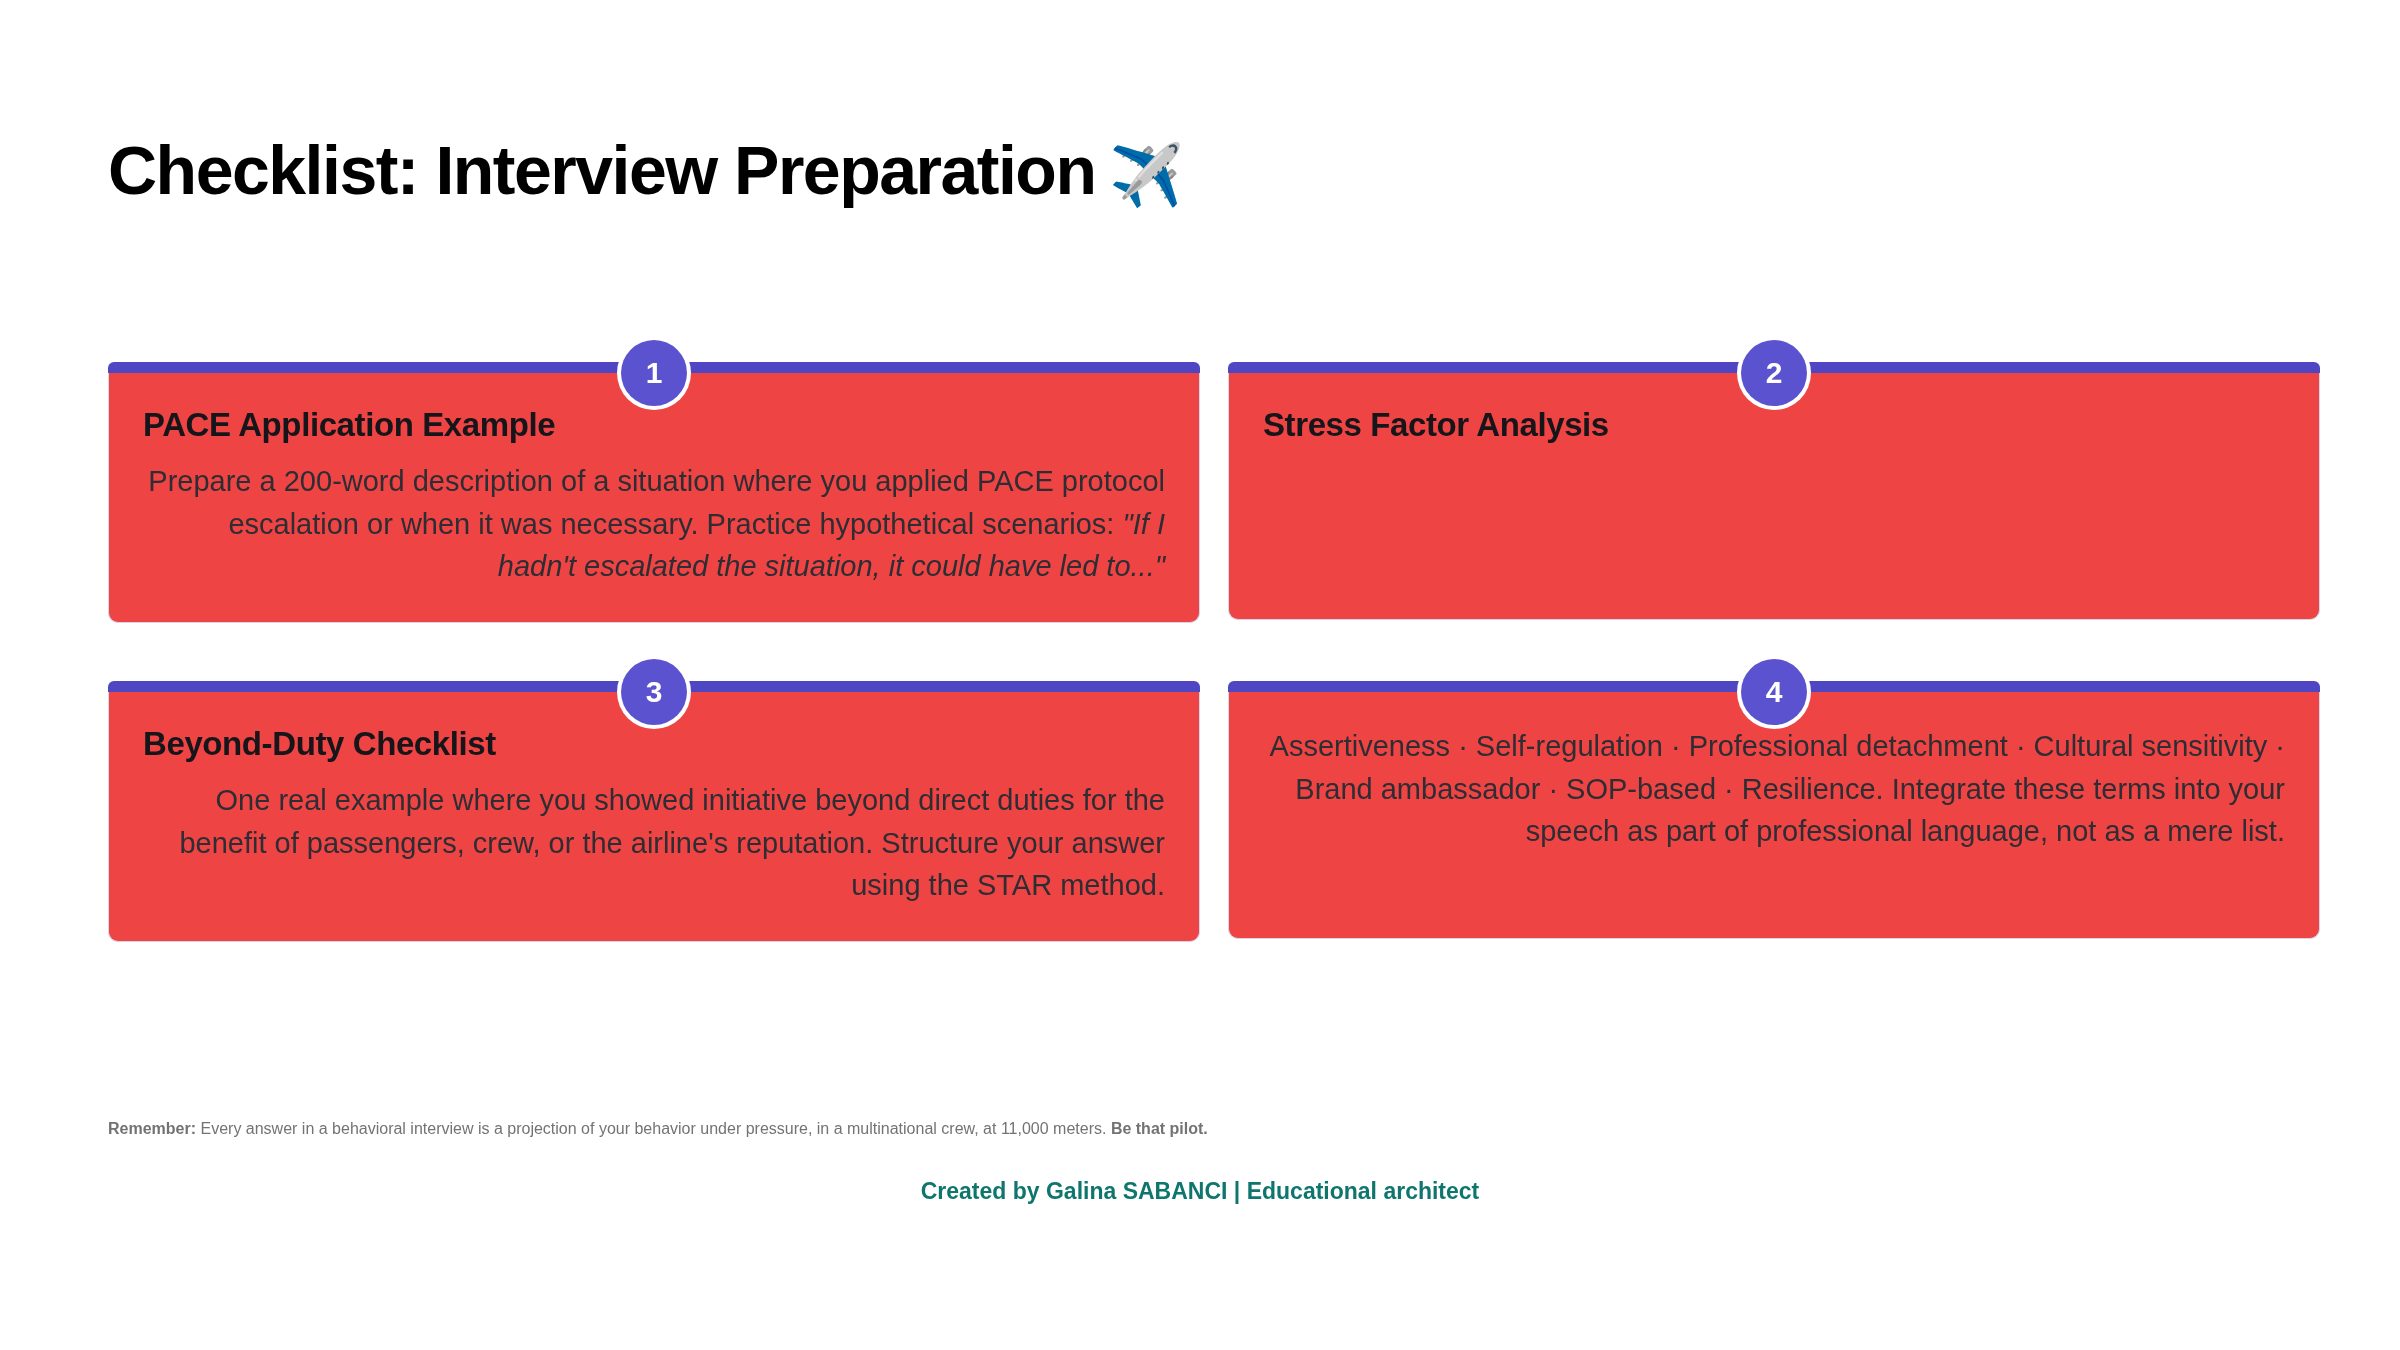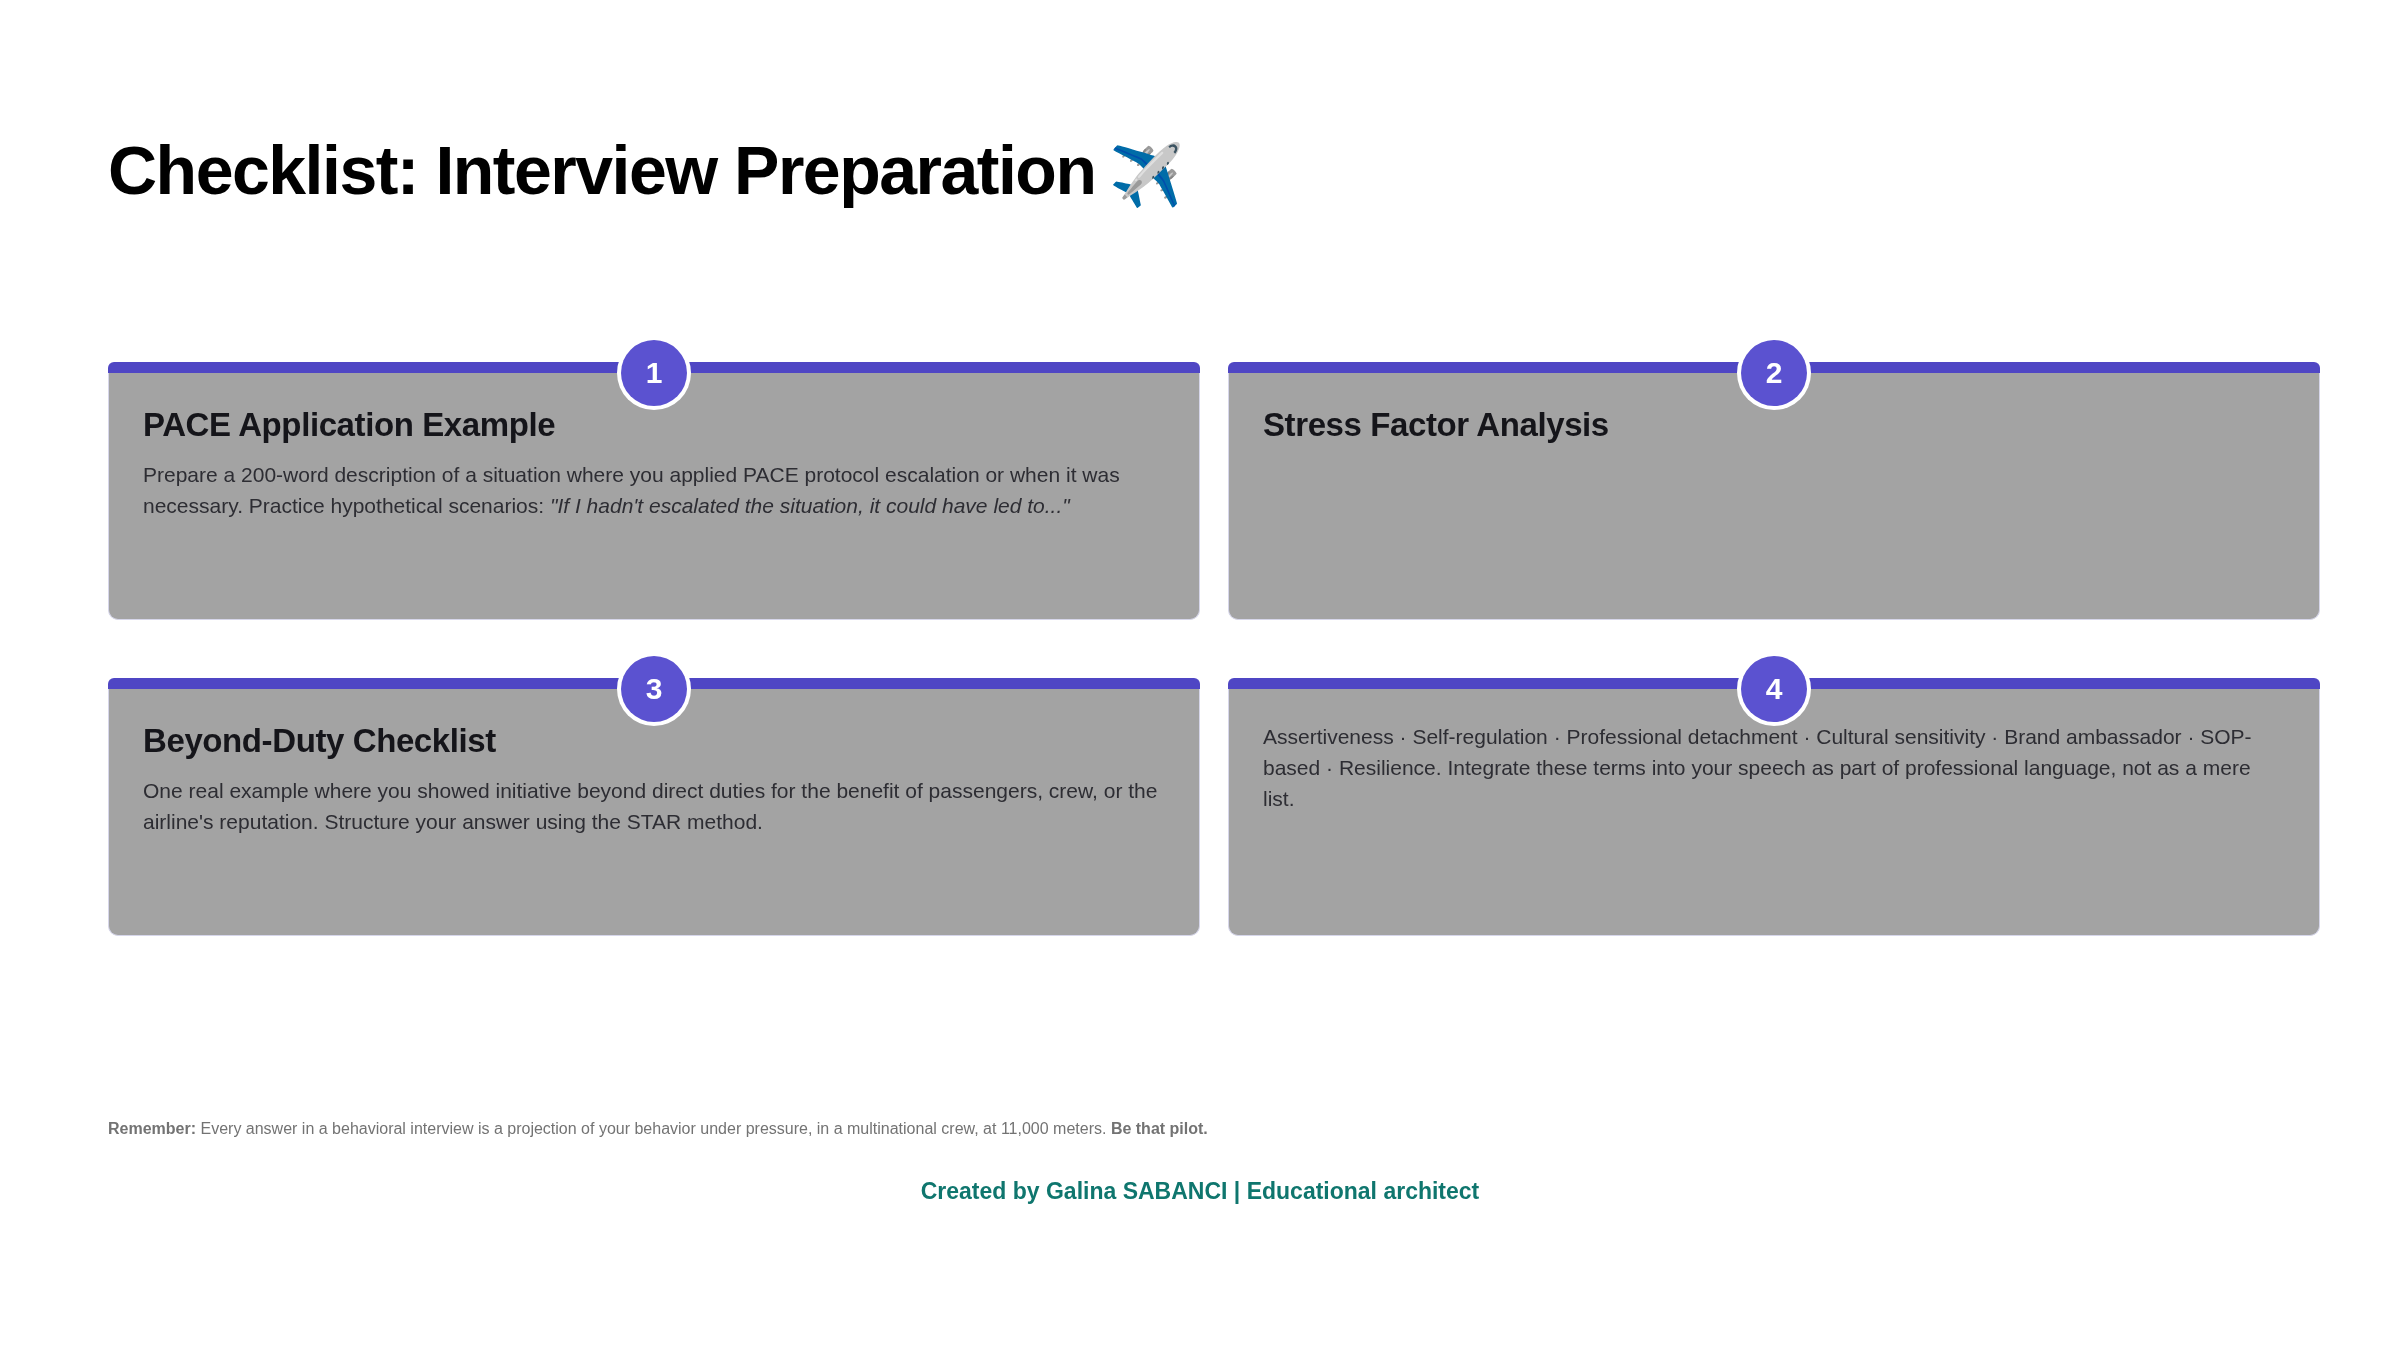--- a/index.html
+++ b/index.html
@@ -49,21 +49,21 @@
     column-gap: 28px;
     row-gap: 36px;
   }
 
   .card-wrap {
     position: relative;
     padding-top: 22px;
   }
   .card {
     position: relative;
-    background: #a3a3a3;
+    background: #ef4444;
     border: 1px solid #d6d6ea;
     border-top: none;
     border-radius: 10px;
     box-sizing: border-box;
     padding: 44px 34px 34px 34px;
     min-height: 258px;
   }
   .card::before {
     content: "";
     position: absolute;
@@ -93,23 +93,24 @@
     box-shadow: 0 0 0 4px #ffffff;
   }
   .card-title {
     font-size: 33px;
     font-weight: 700;
     letter-spacing: -0.4px;
     margin: 0 0 16px 0;
     color: #15151a;
   }
   .card-body {
-    font-size: 21px;
+    font-size: 29px;
     line-height: 1.47;
     color: #2d2d33;
+    text-align: right;
   }
   .card-body .quote {
     font-style: italic;
   }
 
   .remember {
     position: absolute;
     left: 108px;
     top: 1118px;
     width: 2212px;

